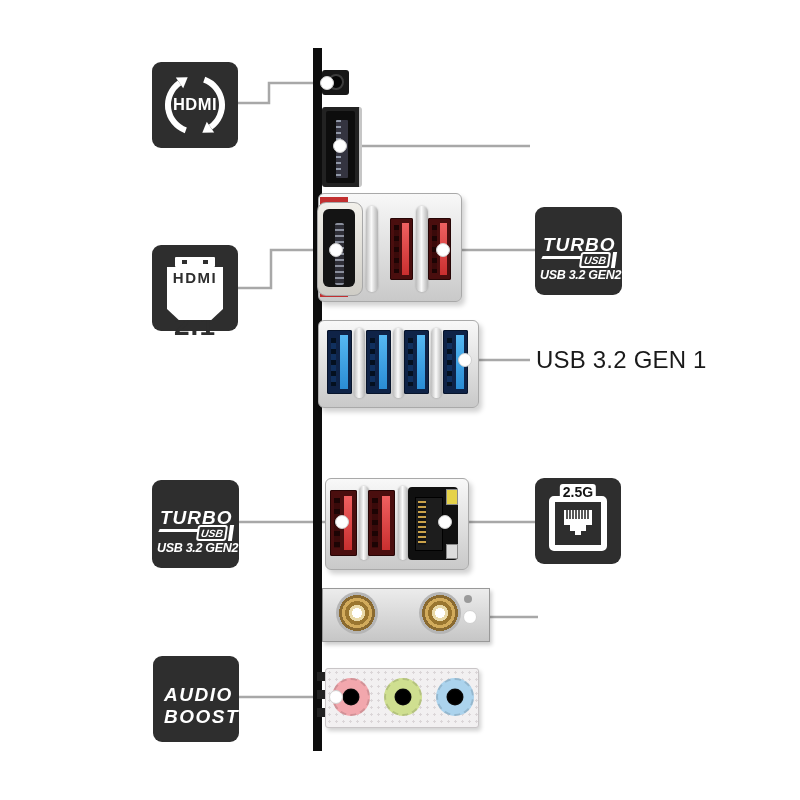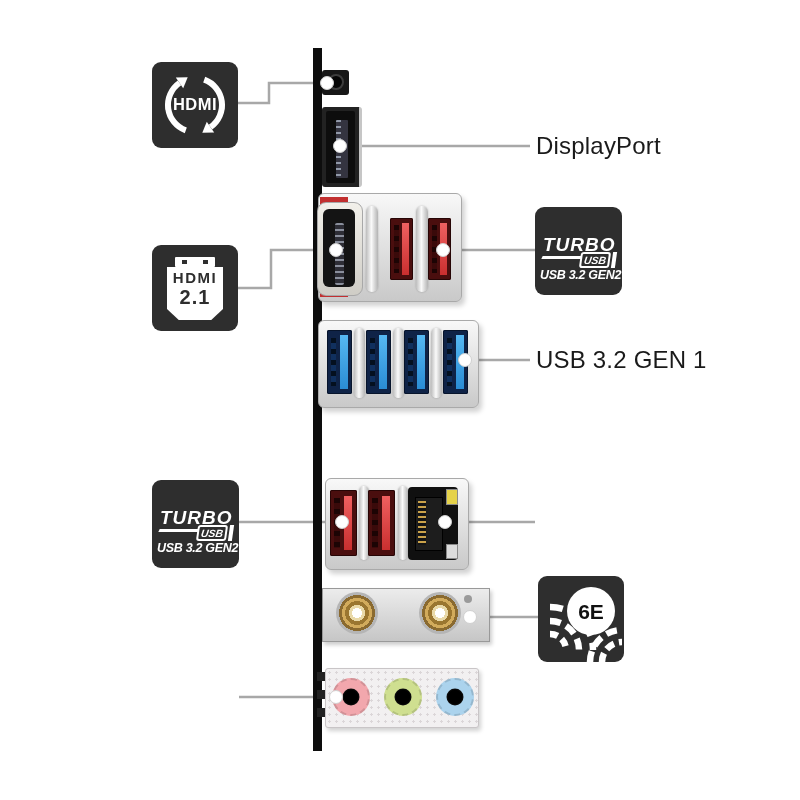--- a/index.html
+++ b/index.html
@@ -84,21 +84,21 @@
   .bios-text{position:absolute;left:0;right:0;top:33px;display:flex;justify-content:center;align-items:center;gap:2px;}
   .bios-text .paren{font-size:20px;font-weight:400;line-height:18px;}
   .bios-text .word{font-size:16.5px;font-weight:700;letter-spacing:0.5px;}
 
   .hdmi-rim{position:absolute;left:23px;top:12px;width:40px;height:10px;background:#fff;border-radius:1px;}
   .hdmi-rim::before,.hdmi-rim::after{content:"";position:absolute;top:3px;width:5px;height:4px;background:#2e2e2e;}
   .hdmi-rim::before{left:7px;} .hdmi-rim::after{right:7px;}
   .hdmi-body{position:absolute;left:15px;top:22px;width:56px;height:42px;background:#fff;
              display:flex;flex-direction:column;align-items:center;}
   .hdmi-brand{font-size:15px;font-weight:700;letter-spacing:1.5px;color:#2e2e2e;margin-top:2px;}
-  .hdmi-version{font-size:20px;font-weight:700;color:#2e2e2e;line-height:23px;letter-spacing:1px;}
+  .hdmi-version{font-size:28px;font-weight:700;color:#2e2e2e;line-height:23px;letter-spacing:1px;margin-top:28px;}
   .hdmi-foot{position:absolute;left:15px;top:64px;width:56px;height:11px;background:#fff;
              clip-path:polygon(0 0,100% 0,79% 100%,21% 100%);}
 
   .turbo-word{position:absolute;left:8px;top:27px;font-size:19px;font-style:italic;font-weight:700;letter-spacing:1px;}
   .turbo-underline{position:absolute;left:7px;top:49px;width:57px;height:3px;background:#fff;transform:skewX(-25deg);}
   .usb-chip{position:absolute;left:45px;top:45px;border:2px solid #fff;border-radius:3px;background:#2e2e2e;
             font-size:10.5px;font-style:italic;font-weight:700;line-height:12px;padding:0 2px;transform:skewX(-8deg);}
   .usb-chip-bar{position:absolute;left:77px;top:45px;width:4px;height:16px;background:#fff;transform:skewX(-8deg);}
   .turbo-spec{position:absolute;left:5px;top:61px;font-size:12.5px;font-style:italic;font-weight:700;letter-spacing:-0.3px;}
 
@@ -149,21 +149,20 @@
 
   <div class="bios-btn" style="left:322px;top:70px;width:27px;height:25px;">
     <div class="bios-btn-circle"></div>
   </div>
 
   <div class="dp-port" style="left:322px;top:107px;width:37px;height:80px;">
     <div class="dp-inner">
       <div class="dp-slot"></div>
     </div>
   </div>
-  <div class="callout-label" style="left:536px;top:146px;">DisplayPort</div>
 
   <div class="badge" style="left:152px;top:245px;">
     <div class="hdmi-rim"></div>
     <div class="hdmi-body">
       <div class="hdmi-brand">HDMI</div>
       <div class="hdmi-version">2.1</div>
     </div>
     <div class="hdmi-foot"></div>
   </div>
 
@@ -235,40 +234,50 @@
     <div class="pins" style="left:4px;top:8px;width:6px;height:50px;"></div>
     <div class="tongue" style="left:14px;top:6px;width:8px;height:54px;"></div>
   </div>
   <div class="lan-port" style="left:408px;top:487px;width:50px;height:73px;">
     <div class="lan-slot"></div>
     <div class="lan-pins"></div>
   </div>
   <div class="led" style="left:446px;top:489px;width:10px;height:14px;background:#e5d24a;"></div>
   <div class="led" style="left:446px;top:544px;width:10px;height:13px;background:#dcdcdc;"></div>
 
+  <div class="badge" style="left:535px;top:478px;">
+    <svg viewBox="0 0 86 86" width="86" height="86">
+      <rect x="17" y="21" width="52" height="49" rx="2" fill="none" stroke="#fff" stroke-width="6"></rect>
+      <path fill="#fff" d="M 29 32 L 57 32 L 57 47 L 51 47 L 51 53 L 46 53 L 46 57 L 40 57 L 40 53 L 35 53 L 35 47 L 29 47 Z"></path>
+      <g stroke="#2e2e2e" stroke-width="1.6">
+        <line x1="32" y1="32" x2="32" y2="41"></line>
+          <line x1="35" y1="32" x2="35" y2="41"></line>
+        <line x1="38" y1="32" x2="38" y2="41"></line>
+          <line x1="41" y1="32" x2="41" y2="41"></line>
+        <line x1="44" y1="32" x2="44" y2="41"></line>
+          <line x1="47" y1="32" x2="47" y2="41"></line>
+        <line x1="50" y1="32" x2="50" y2="41"></line>
+          <line x1="53" y1="32" x2="53" y2="41"></line>
+      </g>
+    </svg>
+    <div class="lan-tag">2.5G</div>
+  </div>
 
   <div class="wifi-bracket" style="left:322px;top:588px;width:166px;height:52px;"></div>
   <div class="sma" style="left:336px;top:592px;"></div>
   <div class="sma" style="left:419px;top:592px;"></div>
   <div class="screw" style="left:464px;top:595px;"></div>
 
-  <div class="badge" style="left:538px;top:576px;">
-    <svg viewBox="0 0 86 86" width="86" height="86">
-      <g stroke="#fff" stroke-width="6.5" fill="none">
-        <path d="M 12 58 A 16 16 0 0 1 28 74" stroke-dasharray="8 5"></path>
-        <path d="M 12 45 A 29 29 0 0 1 41 74" stroke-dasharray="11 6"></path>
-        <path d="M 12 31 A 43 43 0 0 1 55 74" stroke-dasharray="13 7"></path>
-        <path d="M 64 86 A 20 20 0 0 1 84 66" stroke-dasharray="9 5"></path>
-        <path d="M 52 86 A 32 32 0 0 1 84 54" stroke-dasharray="11 6"></path>
-      </g>
-      <circle cx="53" cy="35" r="24" fill="#fff"></circle>
-    </svg>
-    <div class="wifi-gen">6E</div>
-  </div>
-
+
+  <div class="badge" style="left:153px;top:656px;">
+    <div class="audio-text">
+      <div>AUDIO</div>
+      <div>BOOST</div>
+    </div>
+  </div>
 
   <div class="audio-tab" style="left:317px;top:672px;"></div>
   <div class="audio-tab" style="left:317px;top:690px;"></div>
   <div class="audio-tab" style="left:317px;top:708px;"></div>
   <div class="audio-plate" style="left:325px;top:668px;width:152px;height:58px;"></div>
   <div class="jack" style="left:332px;top:678px;background:#f2a7ad;">
     <div class="jack-hole"></div>
   </div>
   <div class="jack" style="left:384px;top:678px;background:#cfdf90;">
     <div class="jack-hole"></div>

